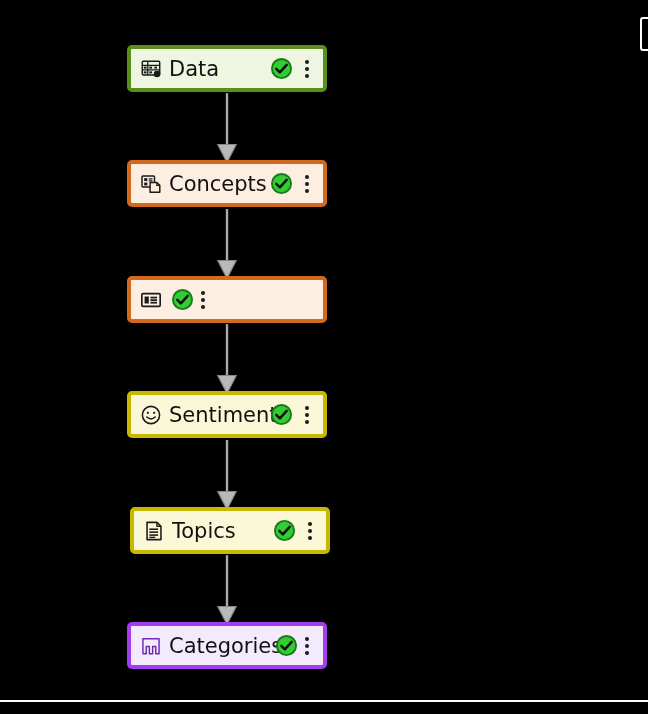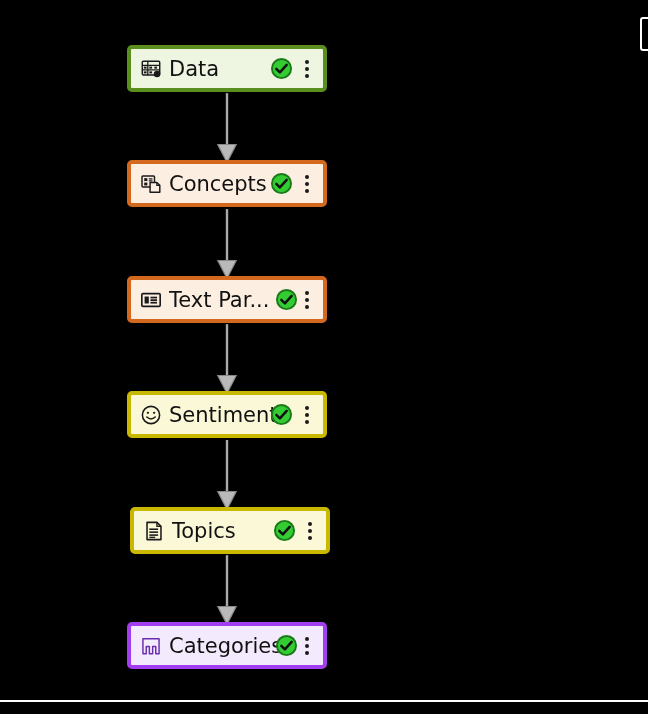--- a/index.html
+++ b/index.html
@@ -186,21 +186,20 @@
   </div>
 
   <div class="node tight2" id="node-text-parser" style="left:127px; top:276px; border-color:#d2691e; background:#fdeee2;">
     <svg class="node-icon" viewBox="0 0 24 24">
       <rect x="2" y="5" width="20" height="14" rx="1.2" fill="none" stroke="#1a1a1a" stroke-width="1.8"></rect>
       <rect x="5" y="8.2" width="4.6" height="7.6" fill="#1a1a1a"></rect>
       <rect x="11.4" y="8.4" width="7.2" height="1.9" fill="#1a1a1a"></rect>
       <rect x="11.4" y="11.2" width="7.2" height="1.9" fill="#1a1a1a"></rect>
       <rect x="11.4" y="14" width="7.2" height="1.9" fill="#1a1a1a"></rect>
     </svg>
-    <span class="node-label">Text Par...</span>
     <svg class="node-badge" viewBox="0 0 24 24">
       <circle cx="12" cy="12" r="10" fill="#33cc33" stroke="#1a7a1a" stroke-width="2"></circle>
       <path d="M6.6 12.3 L10.3 16 L17.4 8.2" fill="none" stroke="#111111" stroke-width="2.6" stroke-linecap="round" stroke-linejoin="round"></path>
     </svg>
     <span class="node-menu" style="margin-left:2px;">
         <i></i>
         <i></i>
         <i></i>
       </span>
   </div>

